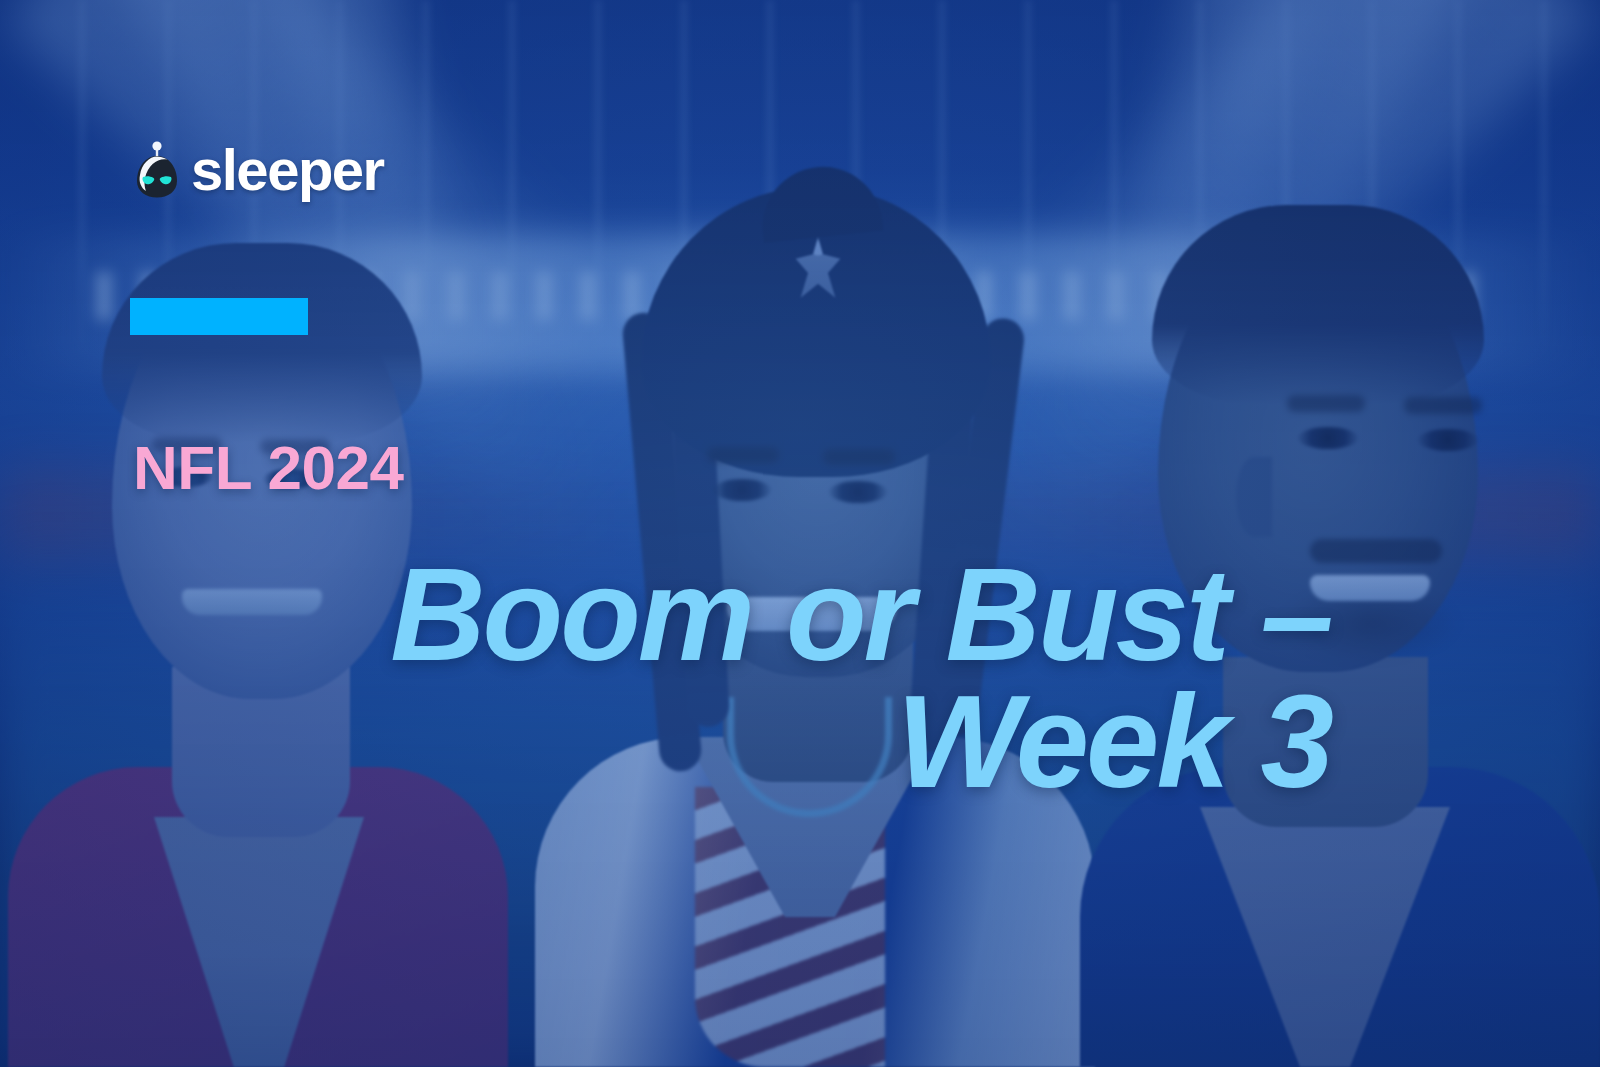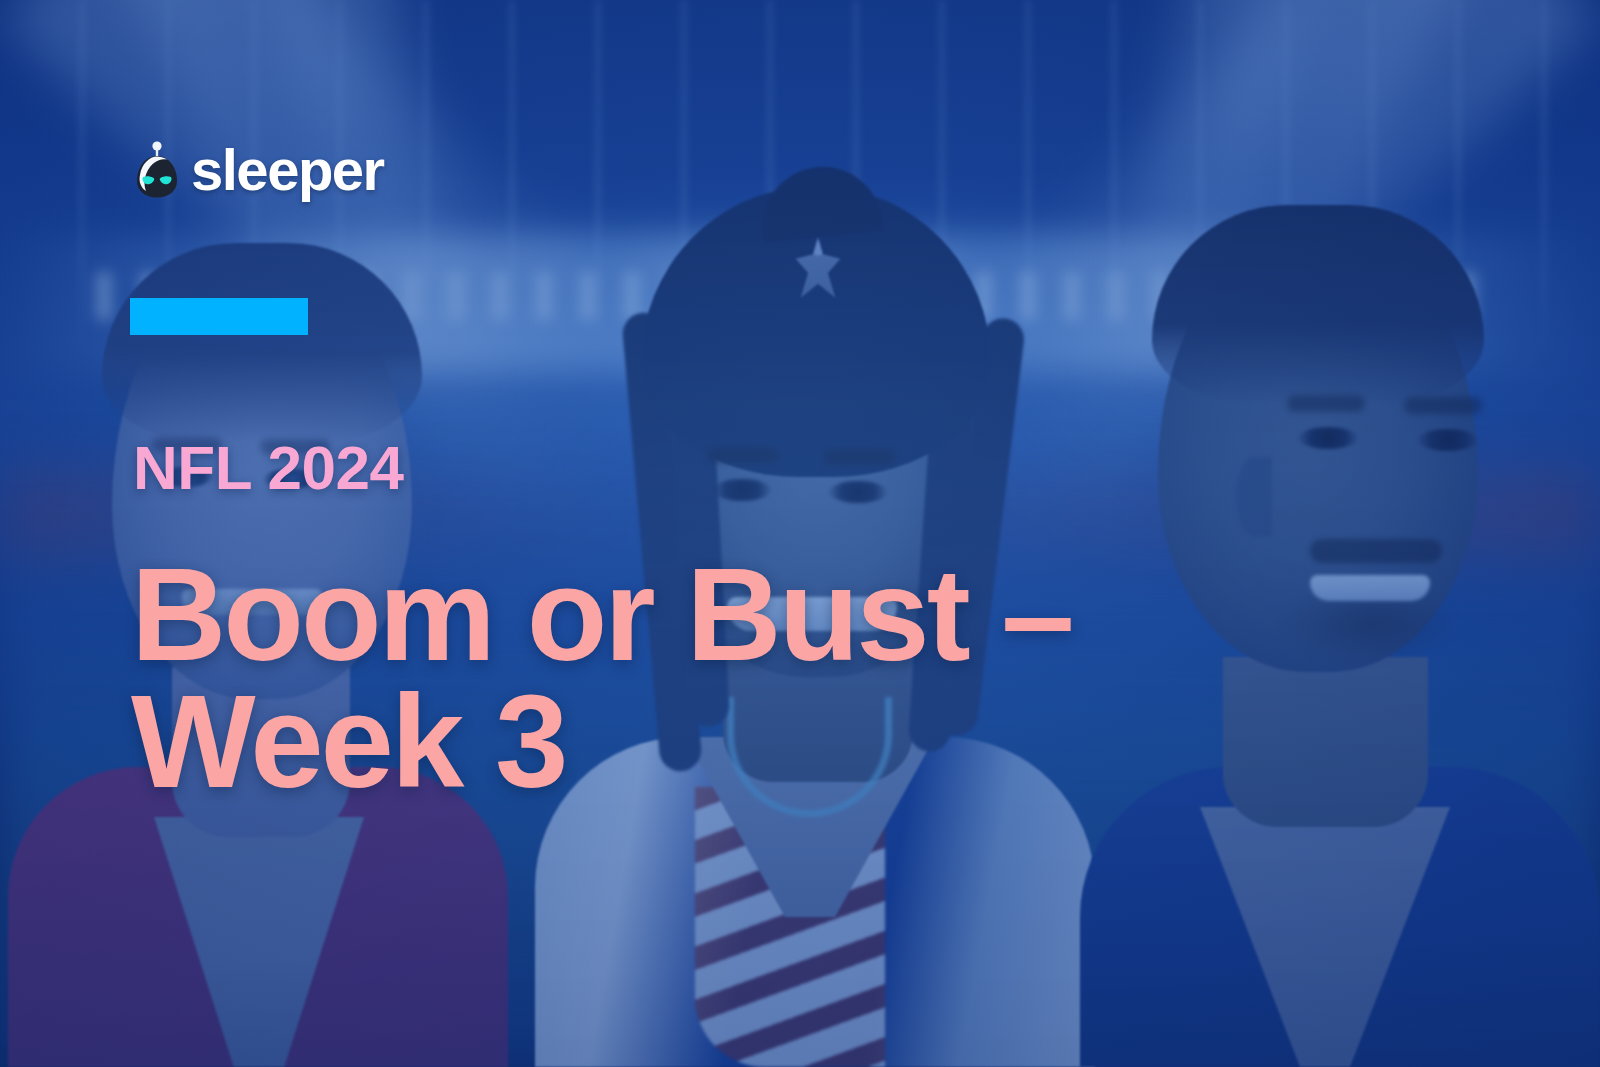--- a/index.html
+++ b/index.html
@@ -5,20 +5,21 @@
   * { margin:0; padding:0; box-sizing:border-box; }
   html,body { width:1600px; height:1067px; overflow:hidden; background:#0d2a5e; }
   body { font-family:"Liberation Sans", sans-serif; }
 
   
   #banner{
     position:relative;
     width:1600px; height:1067px;
     overflow:hidden;
     background:#1a4c96;
+    text-align:right;
   }
 
   
   .bg-layer{ position:absolute; inset:0; }
 
   .bg-base{
     background:
       radial-gradient(ellipse 120% 60% at 50% 28%, #4d87cf 0%, #2f69ba 28%, #1e50a4 55%, #133f8c 80%, #0e3275 100%);
   }
   
@@ -271,23 +272,24 @@
   #eyebrow{
     position:absolute; left:133px; top:437px;
     font-size:62px; line-height:1; font-weight:700; color:#f9a8d4;
     letter-spacing:-.5px;
     text-shadow:0 3px 10px rgba(8,30,70,.40);
   }
 
   #headline{
     position:absolute; left:131px; top:552px;
     width:1200px;
-    font-size:132px; line-height:.96; font-weight:700; color:#fca5a5;
+    font-size:132px; line-height:.96; font-weight:700; color:#7dd3fc;
     letter-spacing:-3px;
     text-shadow:0 4px 14px rgba(8,30,70,.42);
+    font-style:italic;
   }
   #headline .hl-line{ display:block; white-space:nowrap; }
 </style>
 </head>
 <body>
 
 <div id="banner">
 
   <div class="bg-layer bg-base"></div>
   <div class="bg-layer bg-roof"></div>

